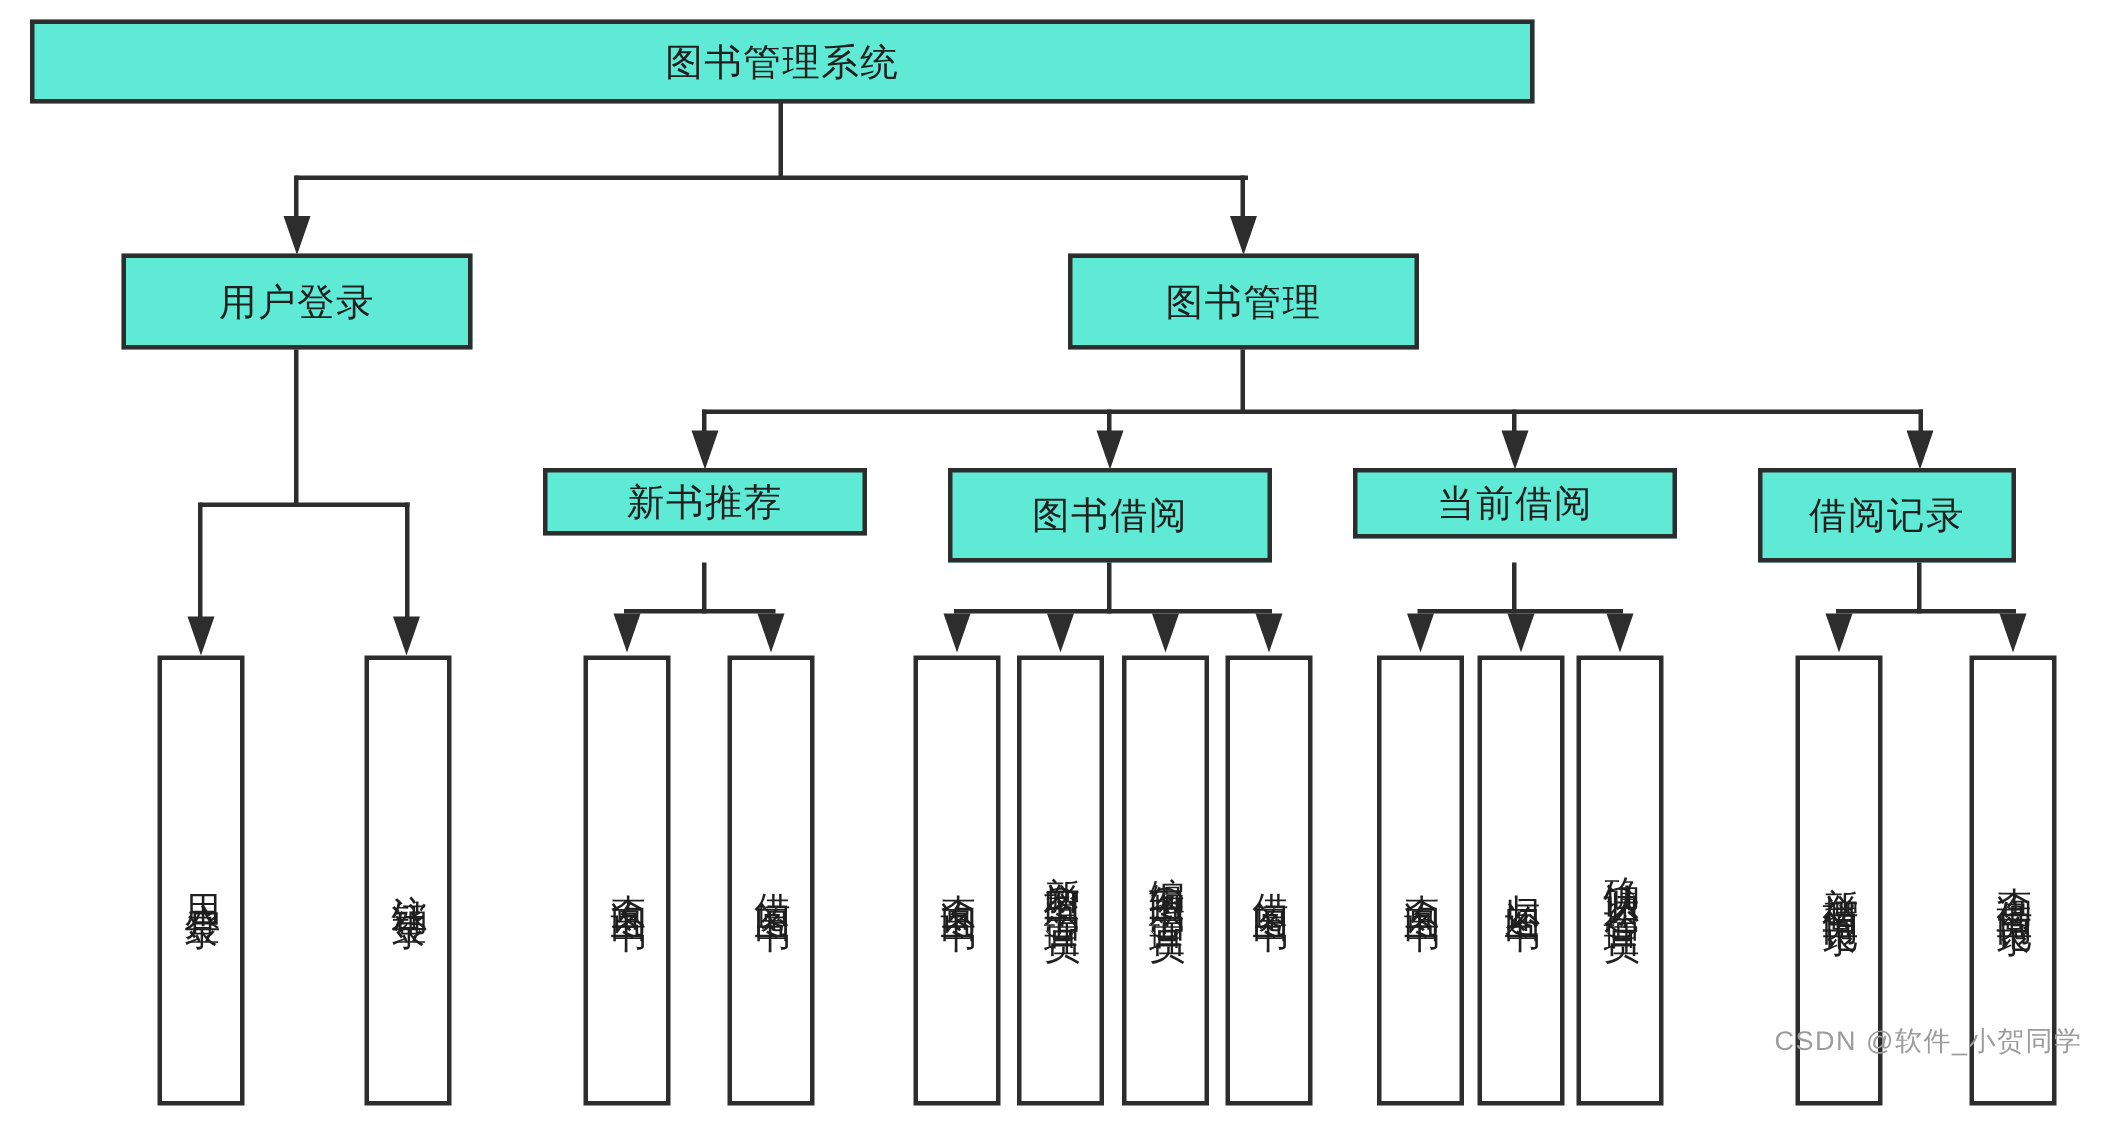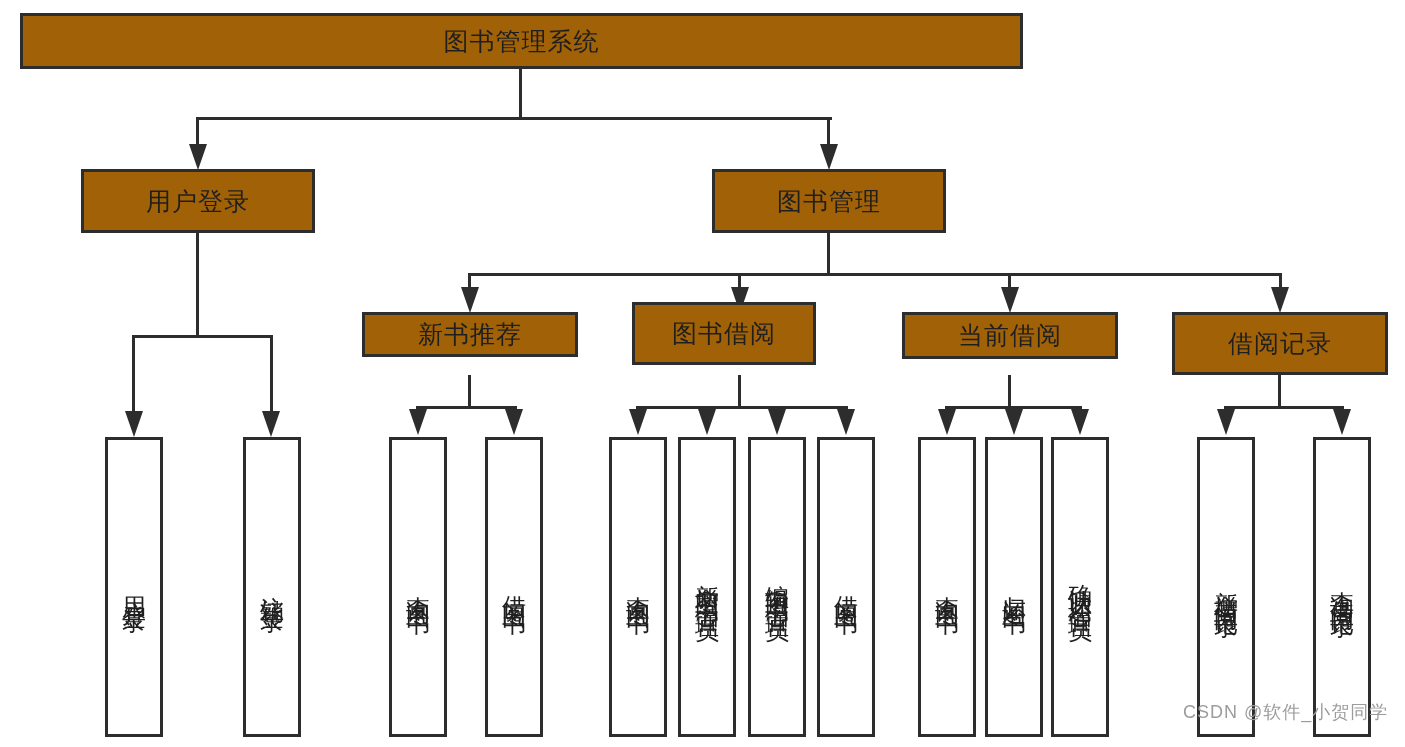--- a/index.html
+++ b/index.html
@@ -1,30 +1,30 @@
 <!DOCTYPE html>
 <html><head>
 <meta charset="utf-8">
 <style>
   html,body{margin:0;padding:0;background:#ffffff;}
   .canvas{position:relative;width:1405px;height:747px;background:#ffffff;
           font-family:"Liberation Sans",sans-serif;overflow:hidden;}
-  .box{position:absolute;box-sizing:border-box;background:#a16207;
+  .box{position:absolute;box-sizing:border-box;background:#5eead4;
        border:3px solid #2d2d2d;display:flex;align-items:center;justify-content:center;
        font-size:25px;color:#1f1f1f;letter-spacing:1px;white-space:nowrap;}
   .vbox{position:absolute;box-sizing:border-box;background:#ffffff;border:3px solid #2d2d2d;
         width:58px;top:437px;height:300px;display:flex;align-items:center;justify-content:center;}
   .vtext{writing-mode:vertical-rl;text-orientation:mixed;font-size:24px;letter-spacing:5px;
          color:#1f1f1f;line-height:1;}
   .hline,.vline{position:absolute;background:#2d2d2d;}
   .hline{height:3px;}
   .vline{width:3px;}
   .arrow{position:absolute;width:0;height:0;border-left:9px solid transparent;
          border-right:9px solid transparent;border-top:26px solid #2d2d2d;}
-  .watermark{position:absolute;left:1183px;top:700px;font-size:18px;color:#9c9c9c;
+  .watermark{position:absolute;left:1183px;top:682px;font-size:18px;color:#9c9c9c;
              z-index:5;white-space:nowrap;letter-spacing:1px;}
 </style>
 </head>
 <body>
 
 <div class="canvas">
 
   <div class="box" style="left:20px;top:13px;width:1003px;height:56px">图书管理系统</div>
 
   <div class="vline" style="left:519px;top:67px;height:52px"></div>
@@ -49,23 +49,23 @@
   <div class="vline" style="left:468px;top:273px;height:16px"></div>
   <div class="vline" style="left:738px;top:273px;height:16px"></div>
   <div class="vline" style="left:1008px;top:273px;height:16px"></div>
   <div class="vline" style="left:1279px;top:273px;height:16px"></div>
   <div class="arrow" style="left:461px;top:287px"></div>
   <div class="arrow" style="left:731px;top:287px"></div>
   <div class="arrow" style="left:1001px;top:287px"></div>
   <div class="arrow" style="left:1271px;top:287px"></div>
 
   <div class="box" style="left:362px;top:312px;width:216px;height:45px">新书推荐</div>
-  <div class="box" style="left:632px;top:302px;width:184px;height:63px">图书借阅</div>
+  <div class="box" style="left:632px;top:312px;width:216px;height:63px">图书借阅</div>
   <div class="box" style="left:902px;top:312px;width:216px;height:47px">当前借阅</div>
-  <div class="box" style="left:1172px;top:312px;width:216px;height:63px">借阅记录</div>
+  <div class="box" style="left:1172px;top:312px;width:172px;height:63px">借阅记录</div>
 
   <div class="vline" style="left:468px;top:375px;height:34px"></div>
   <div class="hline" style="left:416px;top:406px;width:101px"></div>
   <div class="arrow" style="left:409px;top:409px"></div>
   <div class="arrow" style="left:505px;top:409px"></div>
 
   <div class="vline" style="left:738px;top:375px;height:34px"></div>
   <div class="hline" style="left:636px;top:406px;width:212px"></div>
   <div class="arrow" style="left:629px;top:409px"></div>
   <div class="arrow" style="left:698px;top:409px"></div>

